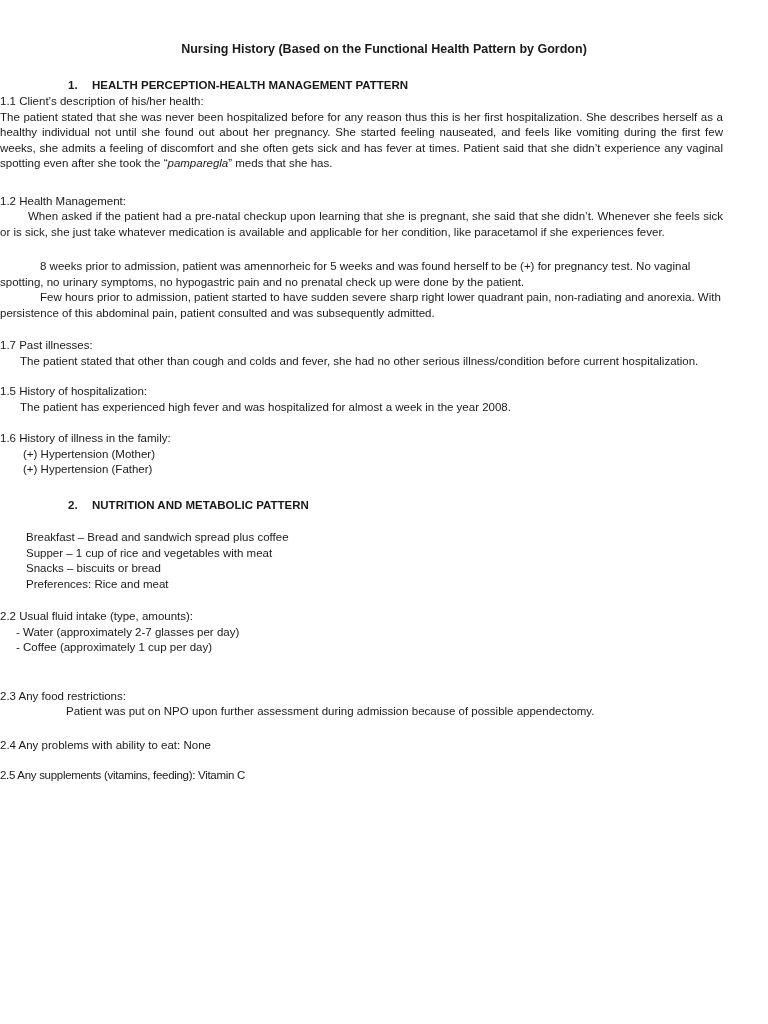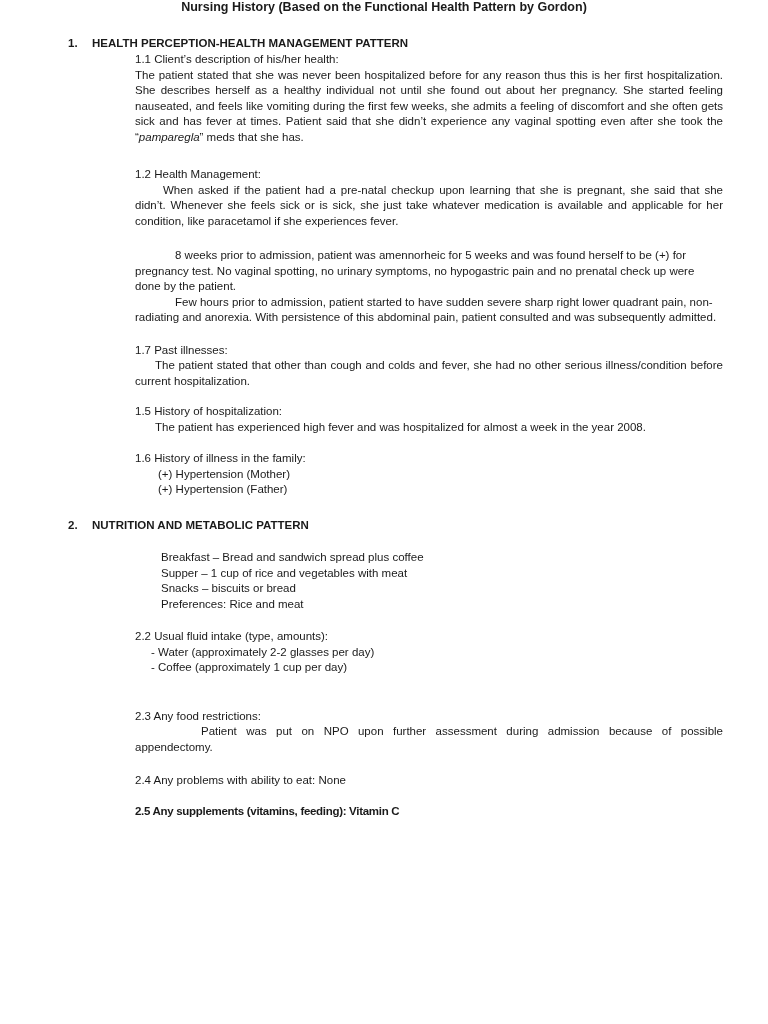--- a/index.html
+++ b/index.html
@@ -8,39 +8,39 @@
     position: relative;
     width: 768px;
     height: 1024px;
     margin: 0 auto;
     background: #ffffff;
     font-family: "Liberation Sans", sans-serif;
     font-size: 11.5px;
     line-height: 15.5px;
     color: #1a1a1a;
     overflow: hidden;
+    padding-top: 42px;
   }
   .doc-title {
     text-align: center;
     font-weight: bold;
     font-size: 12.5px;
     margin-bottom: 20px;
   }
   .sec-heading {
     font-weight: bold;
     margin-left: 68px;
     margin-bottom: 1px;
   }
   .sec-heading .sec-num {
     display: inline-block;
     width: 24px;
   }
   .sec-heading.sec-2 { margin-bottom: 17px; }
   .item {
-    margin-left: 135px;
     margin-right: 45px;
     margin-bottom: 16px;
   }
   .item .para { margin: 0; }
   .justify { text-align: justify; }
   
   .p-hang { margin-left: 22px; }
   
   .ind-sm { text-indent: 20px; }
   .ind-md { text-indent: 28px; }
@@ -53,21 +53,21 @@
   .sub-line-fluid { margin-left: 16px; }
   .item-1-1 { margin-bottom: 22px; }
   .item-1-2 { margin-bottom: 19px; }
   .item-1-3 { margin-bottom: 17px; }
   .item-1-4 { margin-bottom: 15px; }
   .item-1-6 { margin-bottom: 20px; }
   .item-2-1 { margin-bottom: 17px; }
   .item-2-2 { margin-bottom: 33px; }
   .item-2-3 { margin-bottom: 18px; }
   .item-2-4 { margin-bottom: 15px; }
-  .alt-font { letter-spacing: -0.3px; font-weight: bold; }
+  .alt-font { letter-spacing: -0.3px; }
   .ital { font-style: italic; }
 </style>
 </head>
 <body>
 
 <div class="page">
 
   <div class="doc-title">Nursing History (Based on the Functional Health Pattern by Gordon)</div>
 
   <div class="sec-heading sec-1">
@@ -111,21 +111,21 @@
 
   <div class="item item-2-1">
     <div class="sub-line-food">Breakfast – Bread and sandwich spread plus coffee</div>
     <div class="sub-line-food">Supper – 1 cup of rice and vegetables with meat</div>
     <div class="sub-line-food">Snacks – biscuits or bread</div>
     <div class="sub-line-food">Preferences: Rice and meat</div>
   </div>
 
   <div class="item item-2-2">
     <div class="item-label">2.2 Usual fluid intake (type, amounts):</div>
-    <div class="sub-line-fluid">- Water (approximately 2-2 glasses per day)</div>
+    <div class="sub-line-fluid">- Water (approximately 2-7 glasses per day)</div>
     <div class="sub-line-fluid">- Coffee (approximately 1 cup per day)</div>
   </div>
 
   <div class="item item-2-3">
     <div class="item-label">2.3 Any food restrictions:</div>
     <p class="para p-flush justify ind-xl">Patient was put on NPO upon further assessment during admission because of possible appendectomy.</p>
   </div>
 
   <div class="item item-2-4">
     <div class="item-label">2.4 Any problems with ability to eat: None</div>

